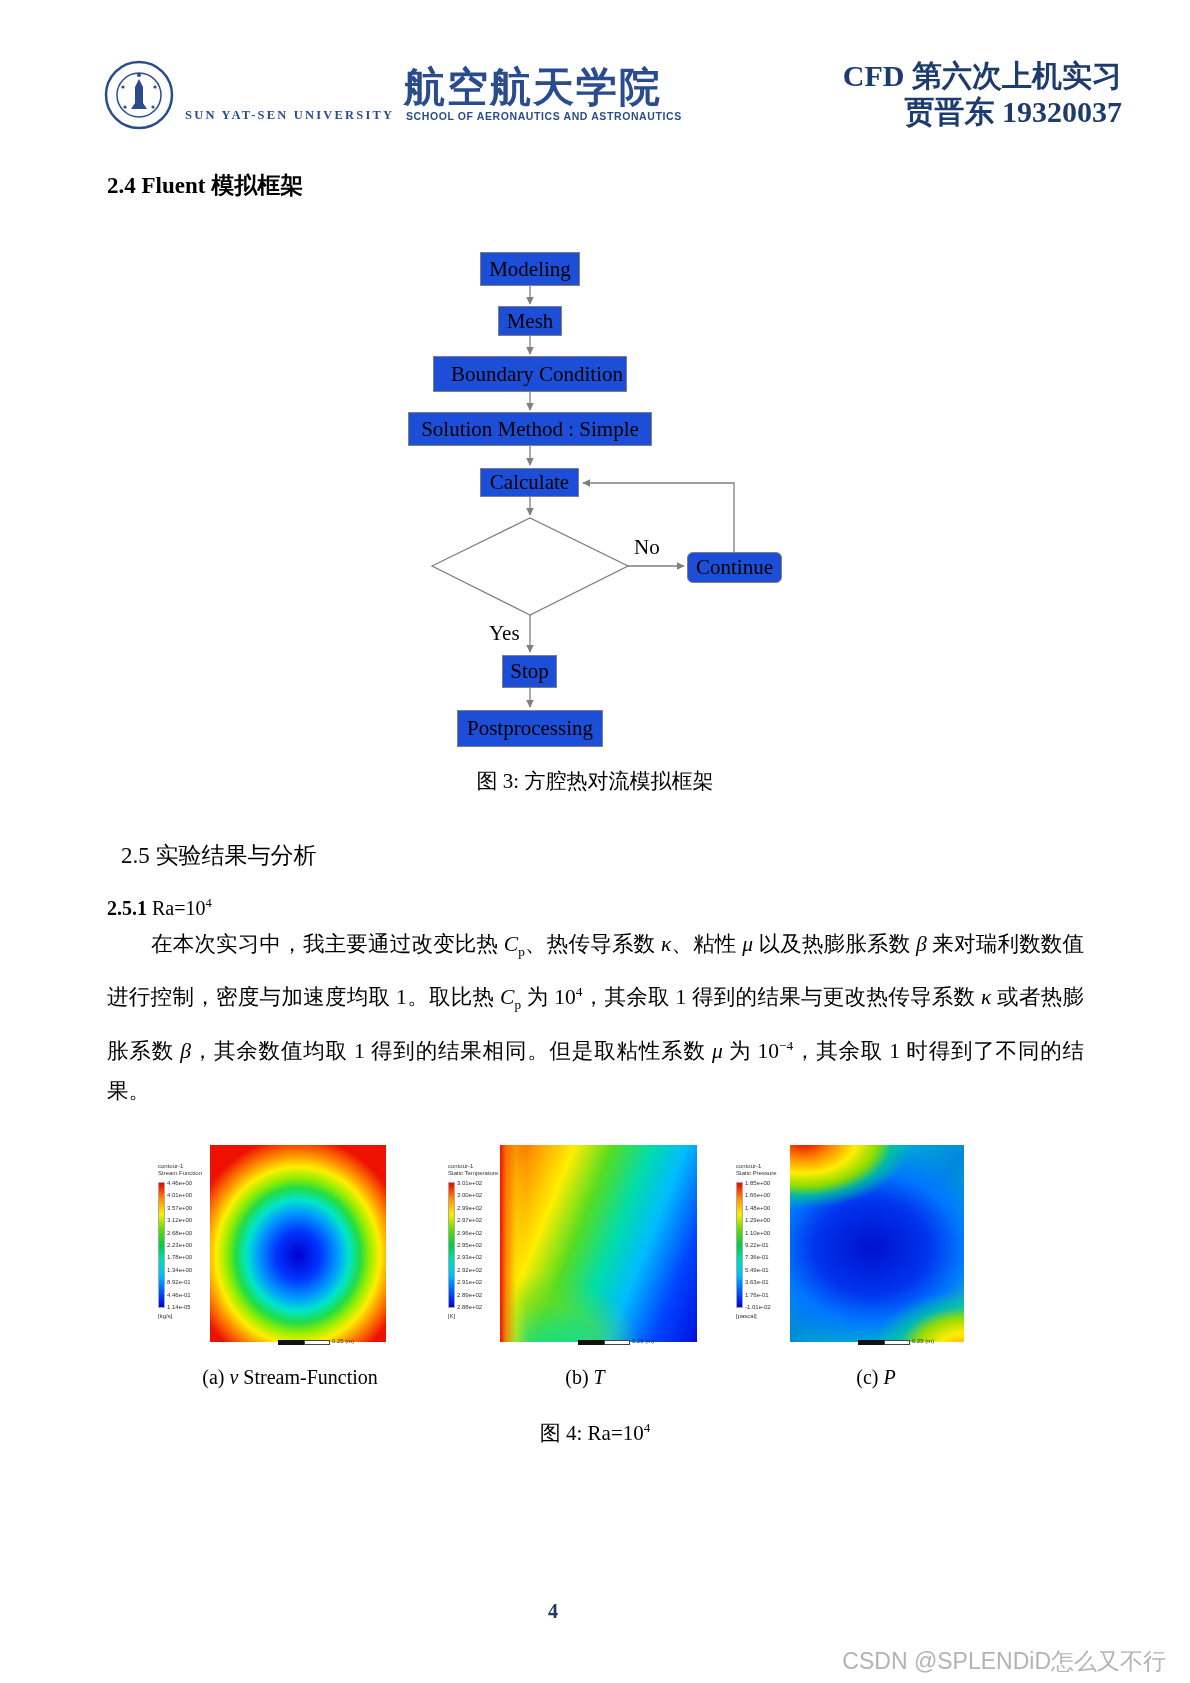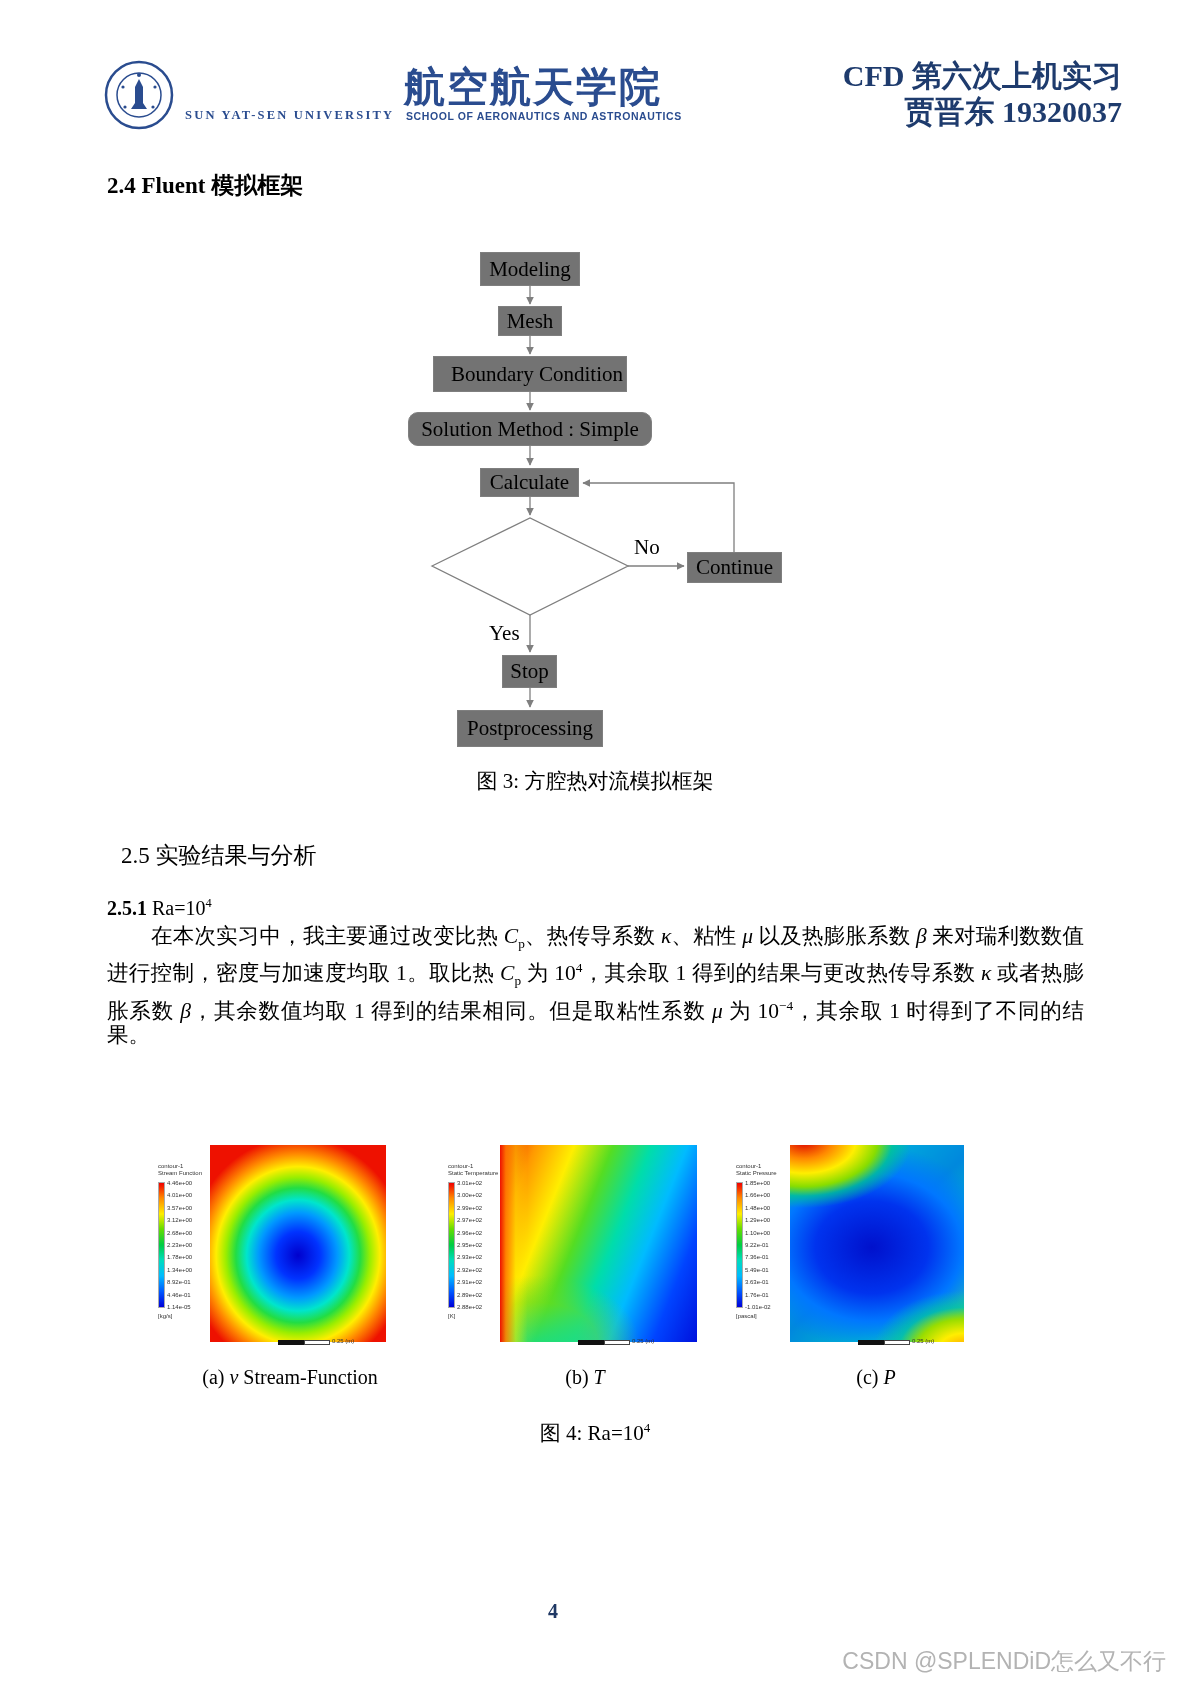--- a/index.html
+++ b/index.html
@@ -15,27 +15,27 @@
   .hdr-right { position:absolute; right:68px; top:58px; text-align:right; color:#1e3b6d; font-size:30px; line-height:36px;font-weight:bold; }
 
   
   .h24 { position:absolute; left:107px; top:170px; font-size:23px; font-weight:bold; }
   .h25 { position:absolute; left:121px; top:840px; font-size:23px; font-weight:normal; }
   .h251 { position:absolute; left:107px; top:896px; font-size:20px; }
 
   
   .flowchart { position:absolute; left:370px; top:235px; width:425px; height:520px; }
   .flowchart svg.wires { position:absolute; left:0; top:0; }
-  .fc-box { position:absolute; border:1px solid #7f7f7f; background:#737373; display:flex; align-items:center; justify-content:center; font-size:21px; white-space:nowrap; }
+  .fc-box { position:absolute; border:1px solid #7f7f7f; background:#1d4ed8; display:flex; align-items:center; justify-content:center; font-size:21px; white-space:nowrap; }
   .fc-label { position:absolute; font-size:21px; }
   .fc-diamond-text { position:absolute; left:62px; top:283px; width:196px; height:97px; display:flex; align-items:center; justify-content:center; font-size:21px; }
   .fig-caption { position:absolute; left:0; width:100%; text-align:center; font-size:21px; }
 
   
-  .para { position:absolute; left:107px; top:924px; width:977px; font-size:21.5px; line-height:24px; text-align:justify; text-indent:44px; }
+  .para { position:absolute; left:107px; top:924px; width:977px; font-size:21.5px; line-height:40px; text-align:justify; text-indent:44px; }
   .para sup, .h251 sup, .fig-caption sup { font-size:62%; }
   .para sub { font-size:62%; }
 
   
   .cb { position:absolute; width:44px; font-family:"Liberation Sans","DejaVu Sans",sans-serif; color:#333; }
   .cb-title { font-size:6px; line-height:7px; margin-bottom:5px; white-space:nowrap; }
   .cb-row { display:flex; }
   .cb-bar { width:7px; height:126px; border:1px solid #aaa;
             background:linear-gradient(180deg,#f00000 0%,#ff8800 12%,#ffee00 25%,#66dd00 37%,#00cc44 50%,#00ddbb 62%,#00bbff 75%,#0055ff 88%,#0000d8 100%); }
   .cb-ticks { display:flex; flex-direction:column; justify-content:space-between; height:130px; margin-left:2px; margin-top:-2px; font-size:6px; line-height:6px; }
@@ -104,24 +104,24 @@
         <path d="M160,262 V280" marker-end="url(#arr)"></path>
         <path d="M258,331 H314" marker-end="url(#arr)"></path>
         <path d="M160,380 V417" marker-end="url(#arr)"></path>
         <path d="M160,453 V472" marker-end="url(#arr)"></path>
         <path d="M364,317 V248 H213" marker-end="url(#arr)"></path>
       </g>
     </svg>
     <div class="fc-box" style="left:110px;top:17px;width:100px;height:34px;">Modeling</div>
     <div class="fc-box" style="left:128px;top:71px;width:64px;height:30px;">Mesh</div>
     <div class="fc-box" style="left:63px;top:121px;width:194px;height:36px;padding-left:14px;">Boundary Condition</div>
-    <div class="fc-box" style="left:38px;top:177px;width:244px;height:34px;border-radius:10px;">Solution Method : Simple</div>
+    <div class="fc-box" style="left:38px;top:177px;width:244px;height:34px;">Solution Method : Simple</div>
     <div class="fc-box" style="left:110px;top:233px;width:99px;height:29px;">Calculate</div>
     <div class="fc-label" style="left:264px;top:300px;">No</div>
-    <div class="fc-box" style="left:317px;top:317px;width:95px;height:31px;">Continue</div>
+    <div class="fc-box" style="left:317px;top:317px;width:95px;height:31px;border-radius:6px;">Continue</div>
     <div class="fc-label" style="left:119px;top:386px;">Yes</div>
     <div class="fc-box" style="left:132px;top:420px;width:55px;height:33px;">Stop</div>
     <div class="fc-box" style="left:87px;top:475px;width:146px;height:37px;">Postprocessing</div>
   </div>
   <div class="fig-caption cap-fig3">图 3: 方腔热对流模拟框架</div>
 
   <div class="h25">2.5 实验结果与分析</div>
   <div class="h251"><span style="font-weight: bold;">2.5.1 </span><span>Ra=10</span><sup>4</sup></div>
   <div class="para"><span>在本次实习中，我主要通过改变比热 </span><span style="font-style: italic;">C</span><sub>p</sub><span>、热传导系数 </span><span style="font-style: italic;">κ</span><span>、粘性 </span><span style="font-style: italic;">μ</span><span> 以及热膨胀系数 </span><span style="font-style: italic;">β</span><span> 来对瑞利数数值进行控制，密度与加速度均取 1。取比热 </span><span style="font-style: italic;">C</span><sub>p</sub><span> 为 10</span><sup>4</sup><span>，其余取 1 得到的结果与更改热传导系数 </span><span style="font-style: italic;">κ</span><span> 或者热膨胀系数 </span><span style="font-style: italic;">β</span><span>，其余数值均取 1 得到的结果相同。但是取粘性系数 </span><span style="font-style: italic;">μ</span><span> 为 10</span><sup>−4</sup><span>，其余取 1 时得到了不同的结果。</span></div>
 

